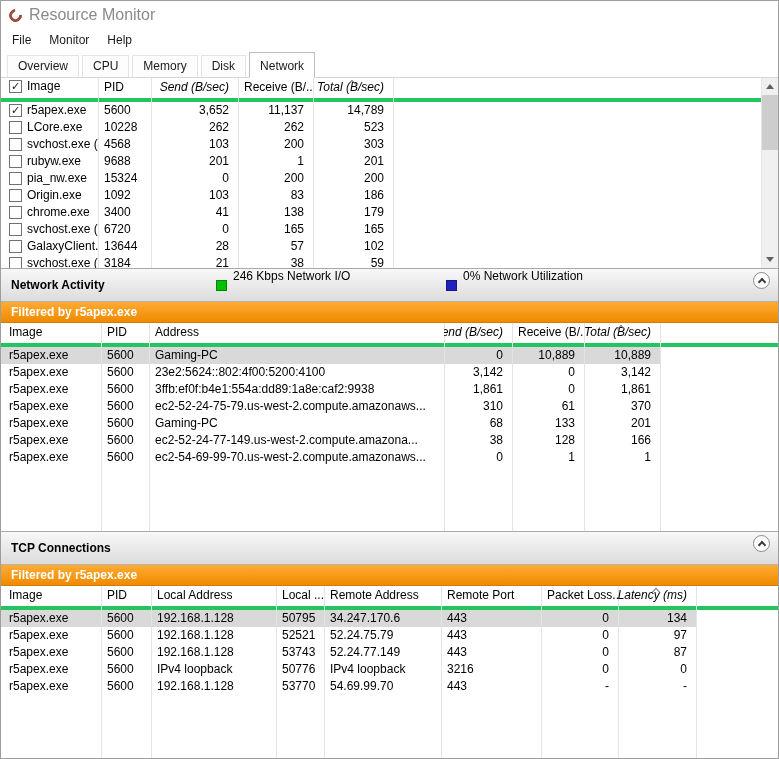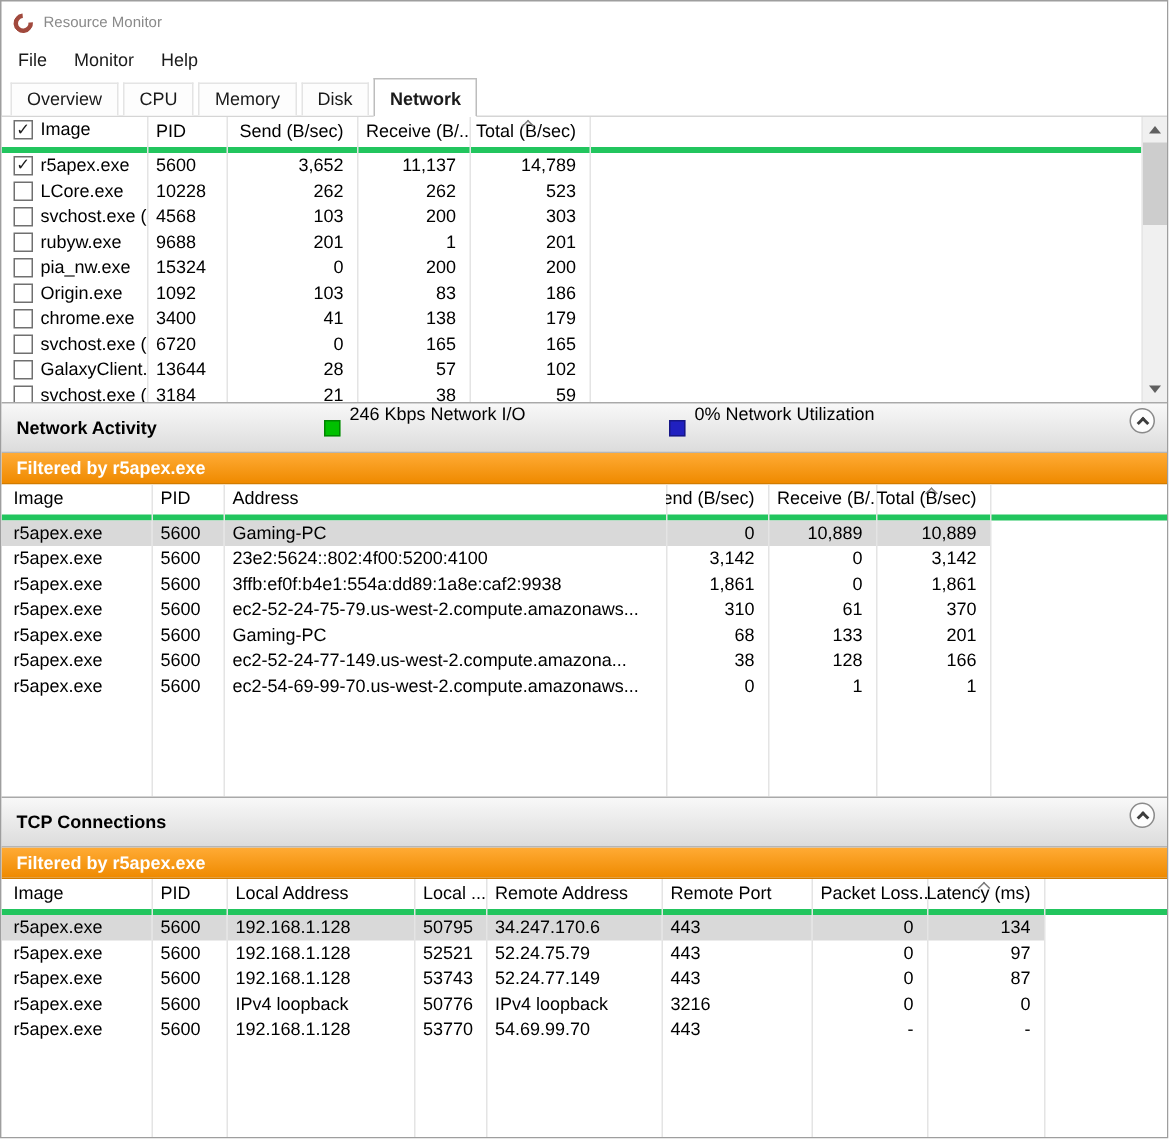--- a/index.html
+++ b/index.html
@@ -7,38 +7,38 @@
     width: 779px; height: 759px;
     font-family: "Liberation Sans", sans-serif;
     font-size: 12px; color: #000; background: #fff;
   }
   .window { width: 779px; height: 759px; border: 1px solid #9e9e9e; background: #fff; overflow: hidden; }
 
   
   .titlebar { height: 28px; display: flex; align-items: center; padding-left: 8px; }
   .app-icon { width: 13px; height: 13px; border: 3px solid #a1493d; border-top-color: transparent;
               border-radius: 50%; transform: rotate(40deg); margin-right: 7px; }
-  .title { color: #8a8a8a; font-size: 10px; }
+  .title { color: #8a8a8a; font-size: 16px; }
 
   
   .menubar { height: 22px; display: flex; align-items: center; padding-left: 2px; }
   .menu-item { padding: 2px 9px; color: #1a1a1a; cursor: default; }
 
   
   .tabstrip { height: 27px; display: flex; align-items: flex-end; padding-left: 6px; border-bottom: 1px solid #d5d5d5; }
   .tab { padding: 3px 10px 4px; margin-right: 3px; border: 1px solid #e4e4e4; border-bottom: none;
          background: #fdfdfd; color: #1a1a1a; position: relative; }
   .tab[data-active="true"] { background: #fff; border: 1px solid #bdbdbd; border-bottom: 1px solid #fff;
-         padding-top: 6px; margin-bottom: -1px; z-index: 2; font-weight: bold; }
+         padding-top: 6px; margin-bottom: -1px; z-index: 2; }
 
   
   .vl { position: absolute; top: 0; bottom: 0; width: 1px; background: #e4e4e4; }
   .hdr { height: 24px; border-bottom: 4px solid #22c55e; }
   .hc { display: flex; align-items: flex-end; padding: 0 6px 4px; white-space: nowrap; overflow: hidden; position: relative; }
-  .hc.numh { justify-content: flex-end; padding-right: 9px; }
+  .hc.numh { justify-content: flex-end; padding-right: 9px; font-style: italic; }
   .row { height: 17px; }
   .c { line-height: 17px; padding: 0 6px; white-space: nowrap; overflow: hidden; }
   .c.num { text-align: right; padding-right: 9px; }
   .row[data-state="selected"] > .c:not(.f) { background: #d9d9d9; }
   .sortc { position: absolute; top: 3px; left: 50%; margin-left: -4px; width: 6px; height: 6px;
            border-left: 1px solid #7a7a7a; border-top: 1px solid #7a7a7a; transform: rotate(45deg); }
 
   .g-proc { display: grid; grid-template-columns: 97px 53px 87px 75px 80px 1fr; }
   .g-na   { display: grid; grid-template-columns: 100px 48px 295px 68px 72px 76px 1fr; }
   .g-tcp  { display: grid; grid-template-columns: 100px 50px 125px 48px 117px 100px 77px 78px 1fr; }

